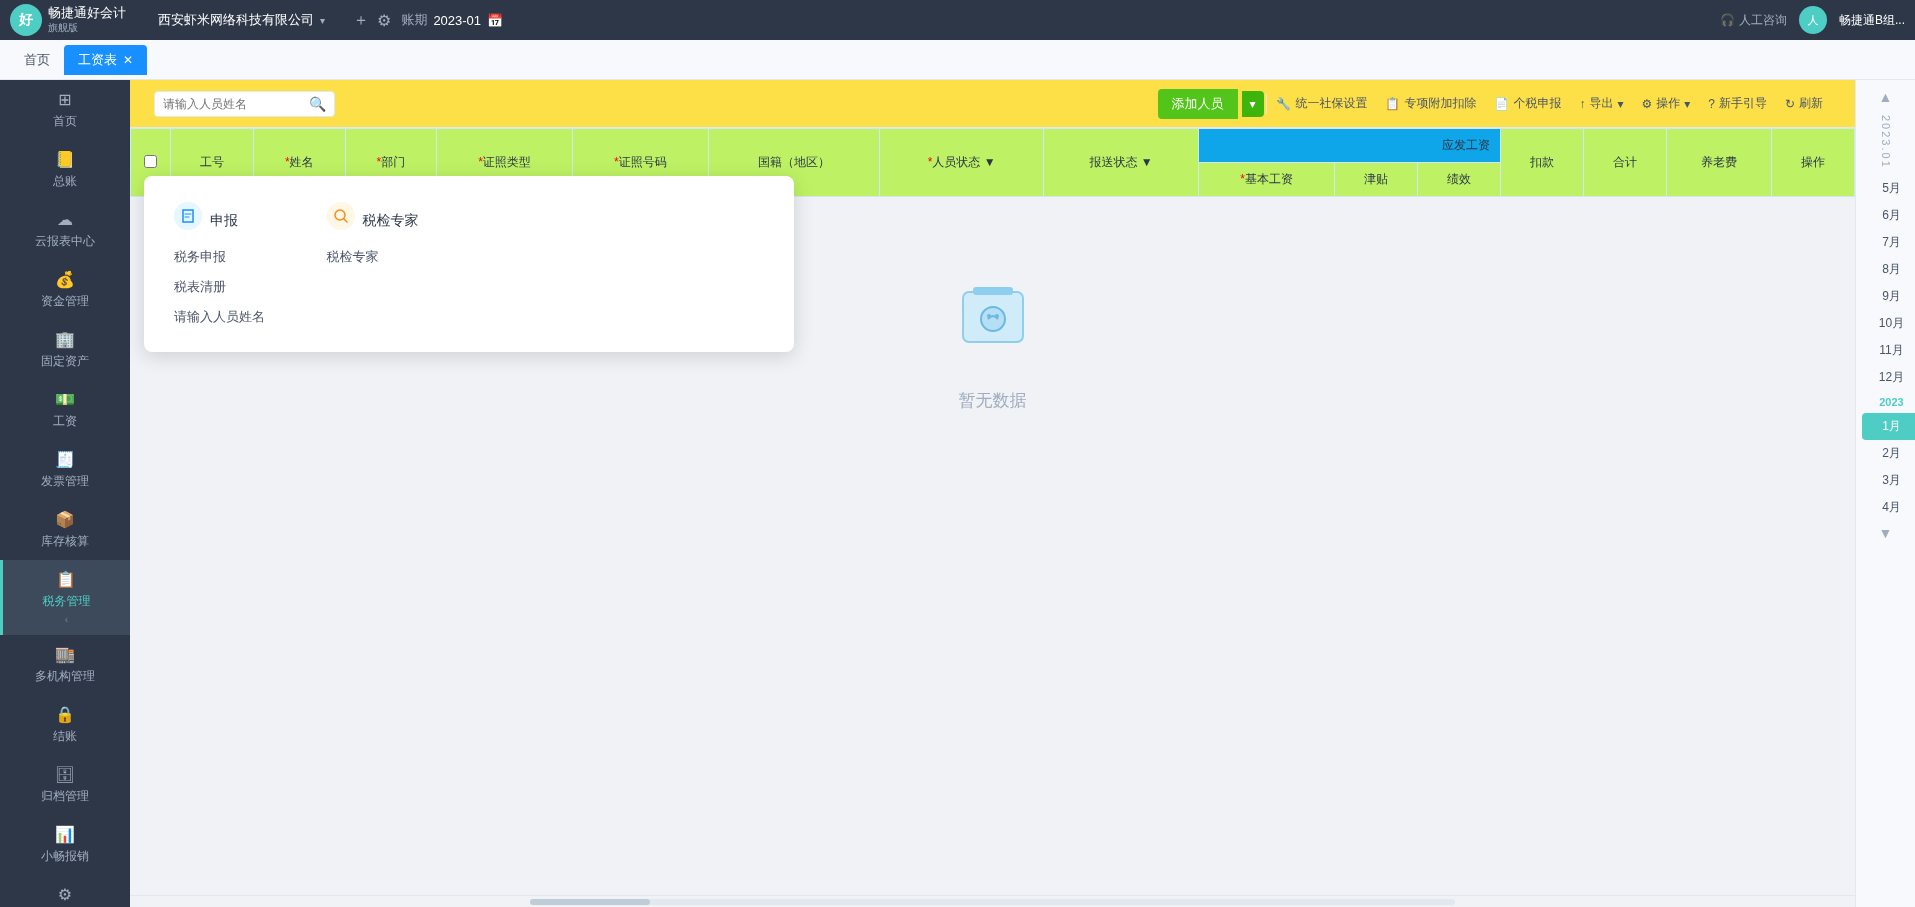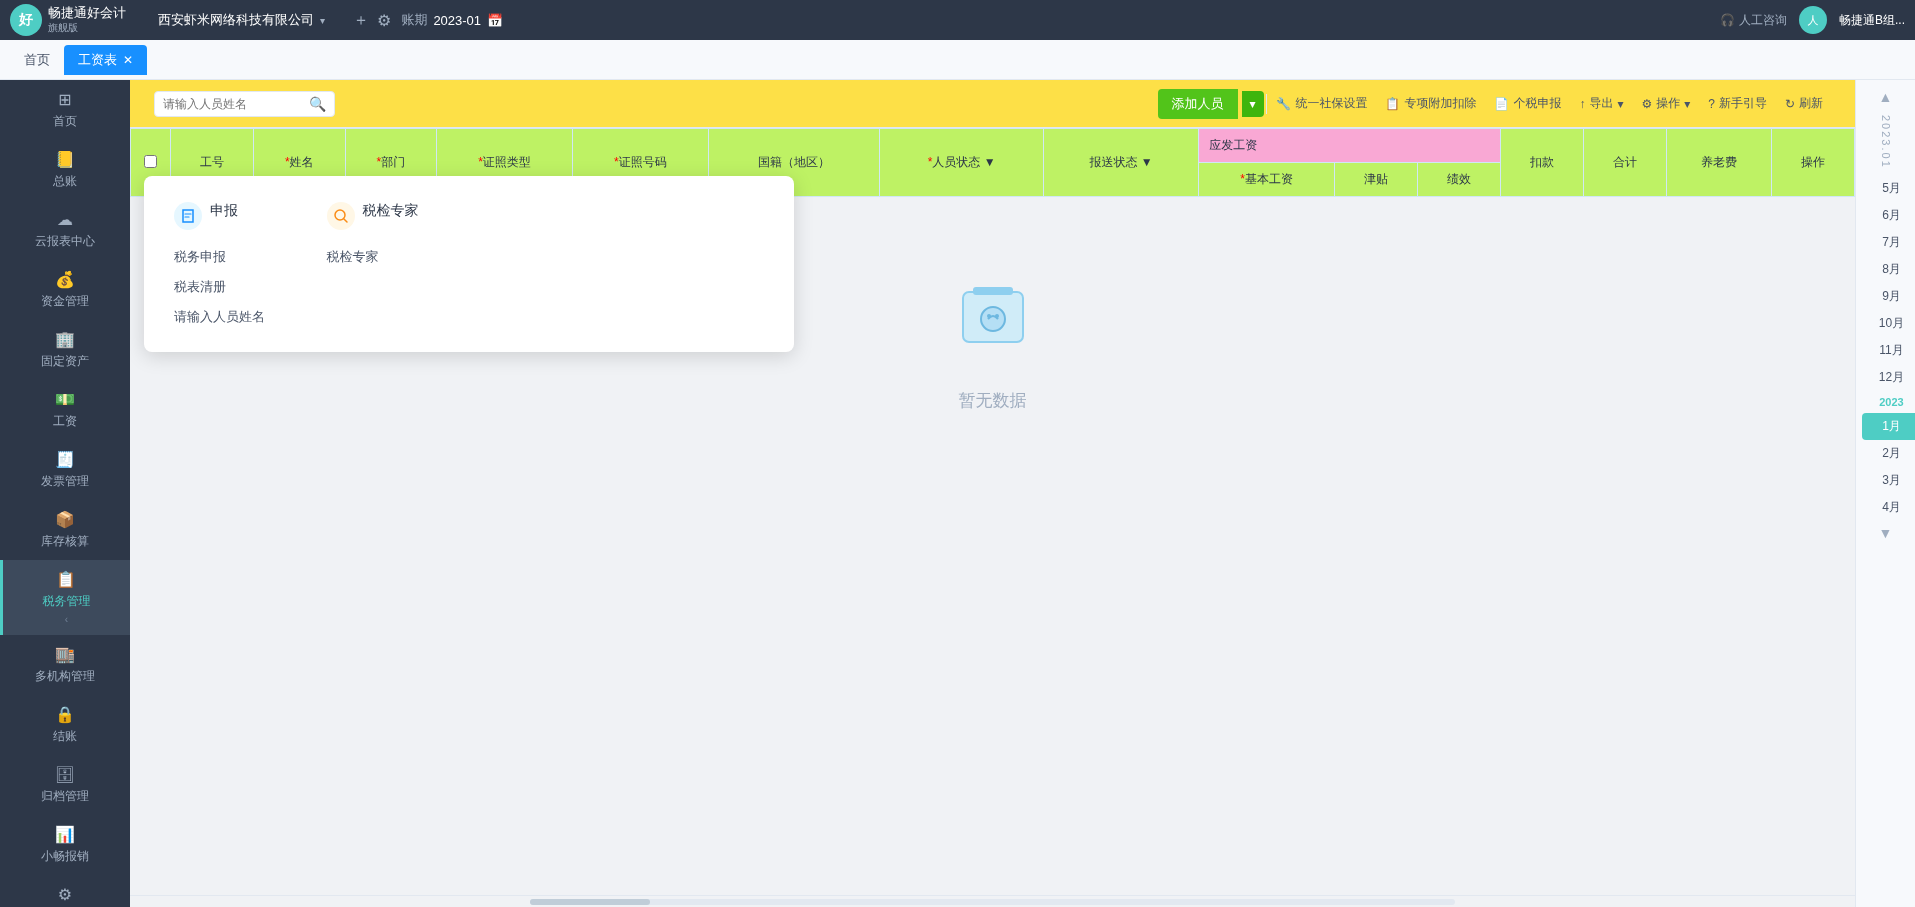--- a/index.html
+++ b/index.html
@@ -60,21 +60,21 @@
     .table-container { flex: 1; overflow: auto; position: relative; }
     .data-table { width: 100%; border-collapse: collapse; background: white; }
     .data-table th { background: #bef264; color: #2d3748; font-size: 12px; padding: 8px 10px; border: 1px solid #d0e8f5; white-space: nowrap; font-weight: normal; }
     .checkbox-col { width: 40px; text-align: center; }
     .empty-area { display: flex; flex-direction: column; align-items: center; justify-content: center; padding: 80px 0; color: #a0aec0; gap: 16px; }
     .empty-text { font-size: 17px; color: #a0aec0; }
 
     
     .dropdown-overlay { position: absolute; top: 48px; left: 14px; background: white; border-radius: 8px; box-shadow: 0 4px 20px rgba(0,0,0,0.15); z-index: 1000; width: 650px; padding: 20px; display: grid; grid-template-columns: 1fr 1fr 1fr 1fr; gap: 0; }
     .dropdown-section { padding: 0 10px; }
-    .dropdown-section-header { display: flex; align-items: flex-start; gap: 8px; padding: 6px 0 12px 0; font-size: 14px; color: #2d3748; font-weight: 500; }
+    .dropdown-section-header { display: flex; align-items: flex-end; gap: 8px; padding: 6px 0 12px 0; font-size: 14px; color: #2d3748; font-weight: 500; }
     .section-icon { width: 28px; height: 28px; border-radius: 50%; display: flex; align-items: center; justify-content: center; font-size: 14px; }
     .icon-blue { background: #e6f7ff; color: #1890ff; }
     .icon-green { background: #f6ffed; color: #52c41a; }
     .icon-orange { background: #fff7e6; color: #fa8c16; }
     .icon-teal { background: #e6fffb; color: #13c2c2; }
     .dropdown-item { padding: 6px 0; color: #4a5568; font-size: 13px; cursor: pointer; display: block; }
 
     
     .right-calendar { width: 60px; background: #f7f9fc; border-left: 1px solid #e2e8f0; display: flex; flex-direction: column; align-items: center; padding: 5px 0; flex-shrink: 0; overflow-y: auto; }
     .calendar-year-label { font-size: 11px; color: #4ecdc4; writing-mode: horizontal-tb; padding: 2px 0; }
@@ -274,21 +274,21 @@
               <span style="color:red">*</span>证照类型
             </th>
             <th rowspan="2">
               <span style="color:red">*</span>证照号码
             </th>
             <th rowspan="2">国籍（地区）</th>
             <th rowspan="2">
               <span style="color:red">*</span>人员状态 ▼
             </th>
             <th rowspan="2">报送状态 ▼</th>
-            <th colspan="3" style="background:#f9a8d4; text-align:left;">应发工资</th>
+            <th colspan="3" style="background:#0ea5e9; text-align:right;">应发工资</th>
             <th rowspan="2">扣款</th>
             <th rowspan="2">合计</th>
             <th rowspan="2">养老费</th>
             <th rowspan="2">操作</th>
           </tr>
           <tr>
             <th><span style="color:red">*</span>基本工资</th>
             <th>津贴</th>
             <th>绩效</th>
           </tr>

